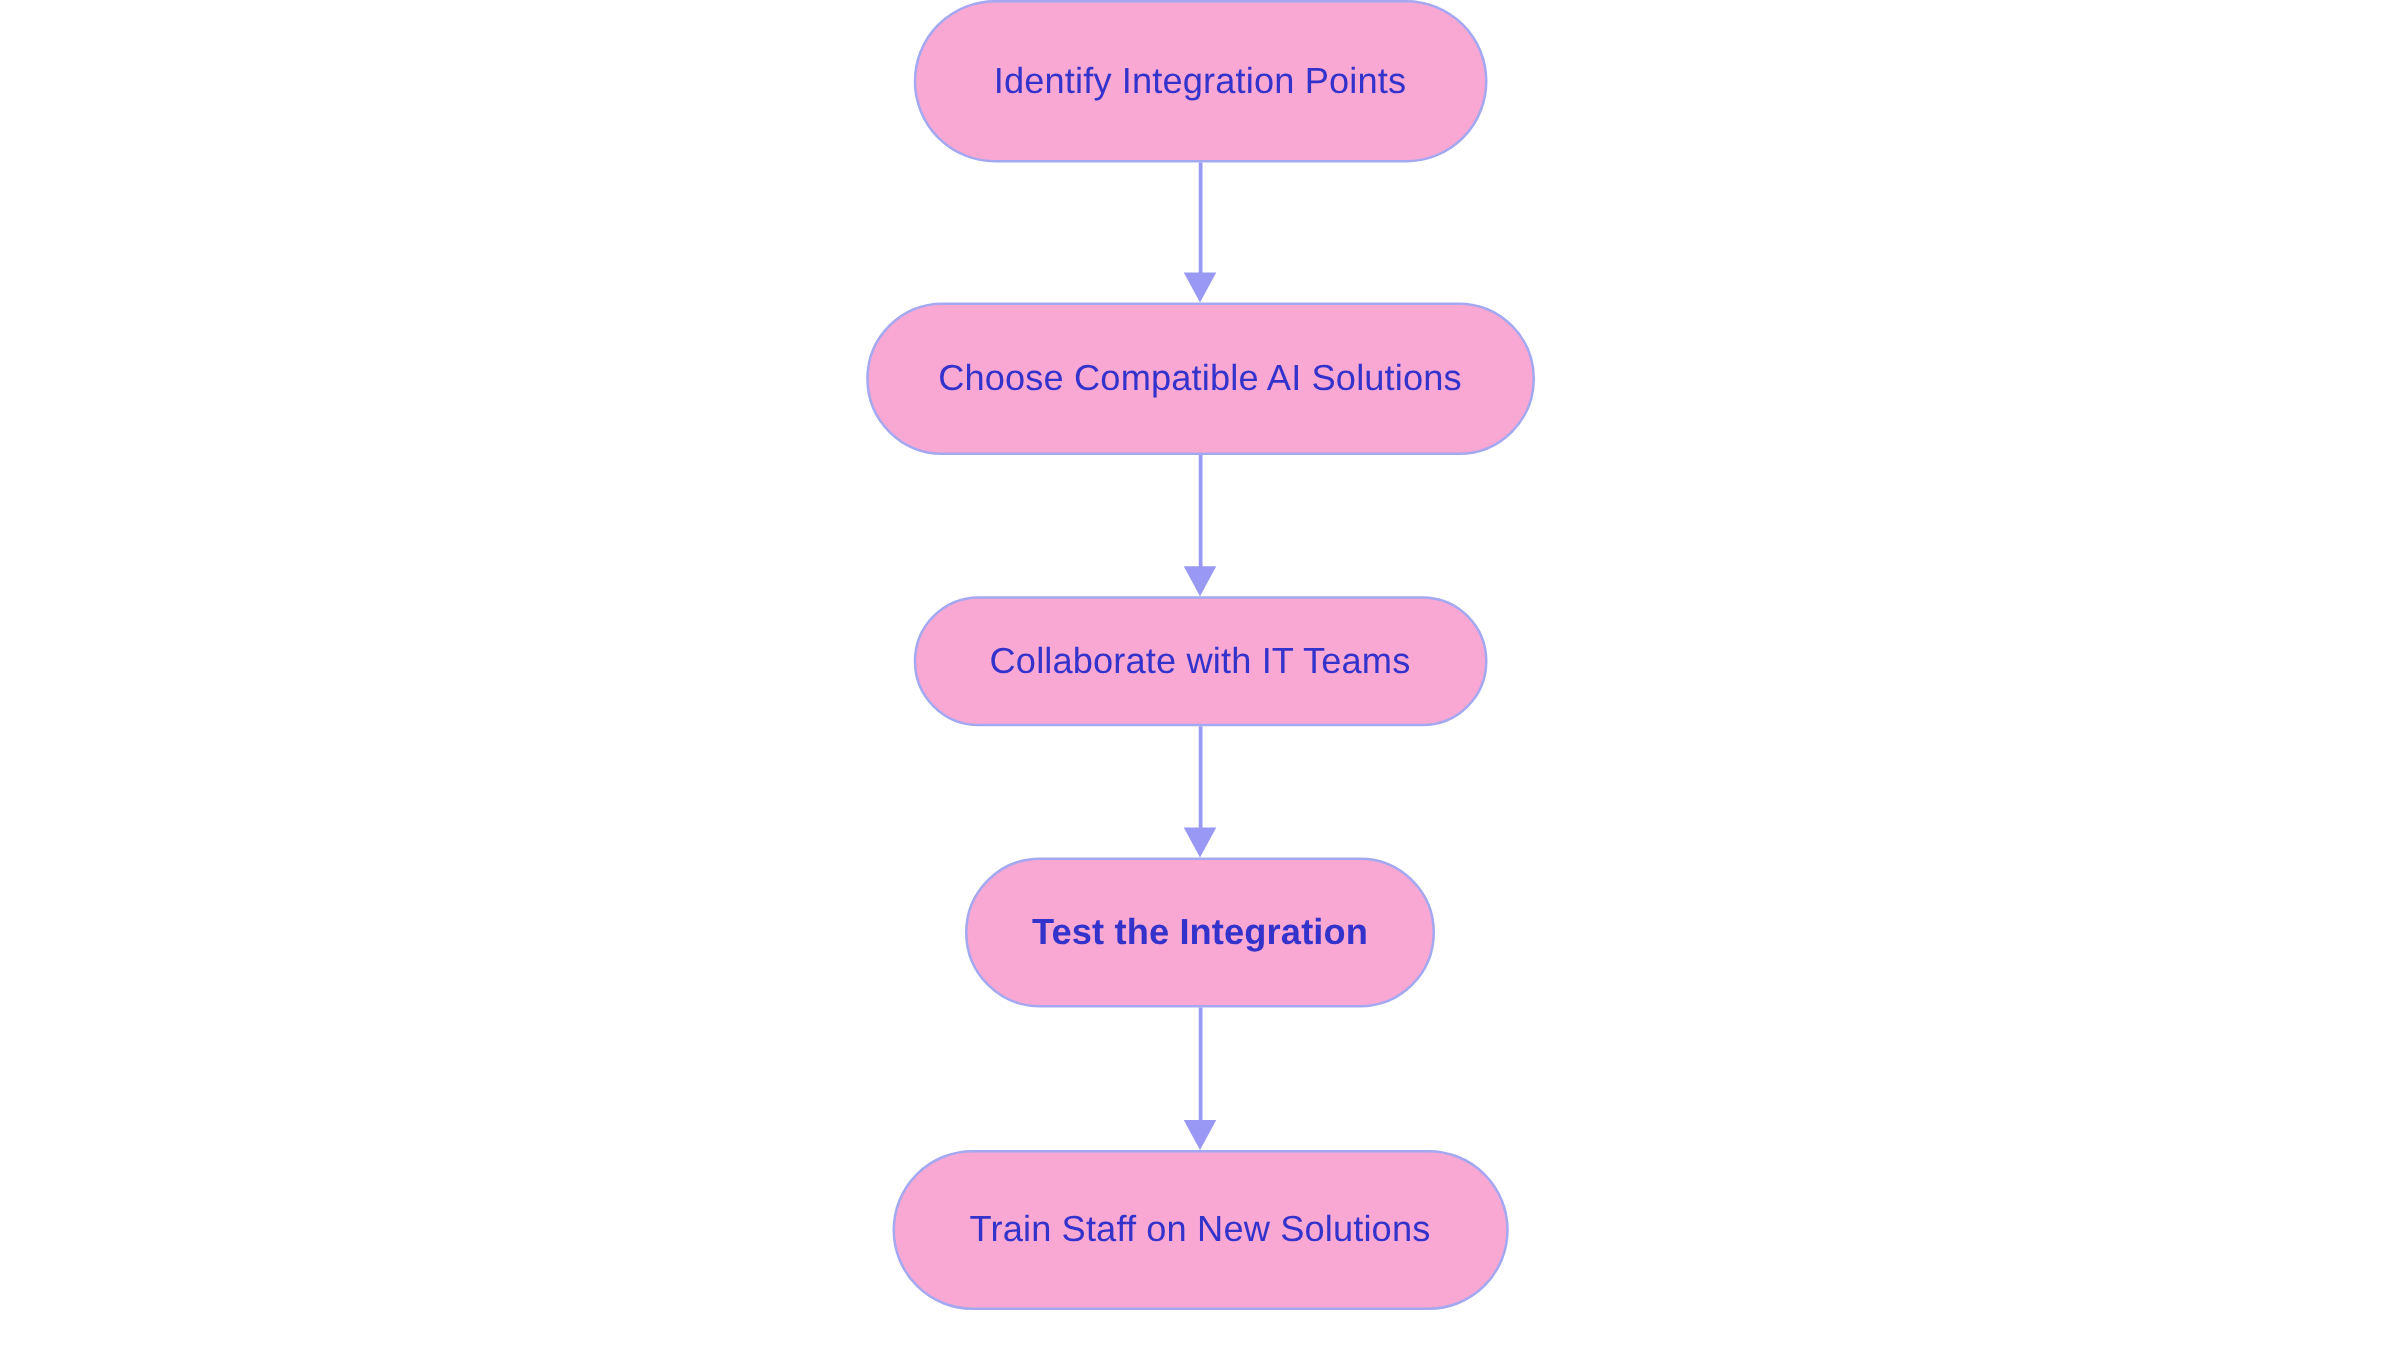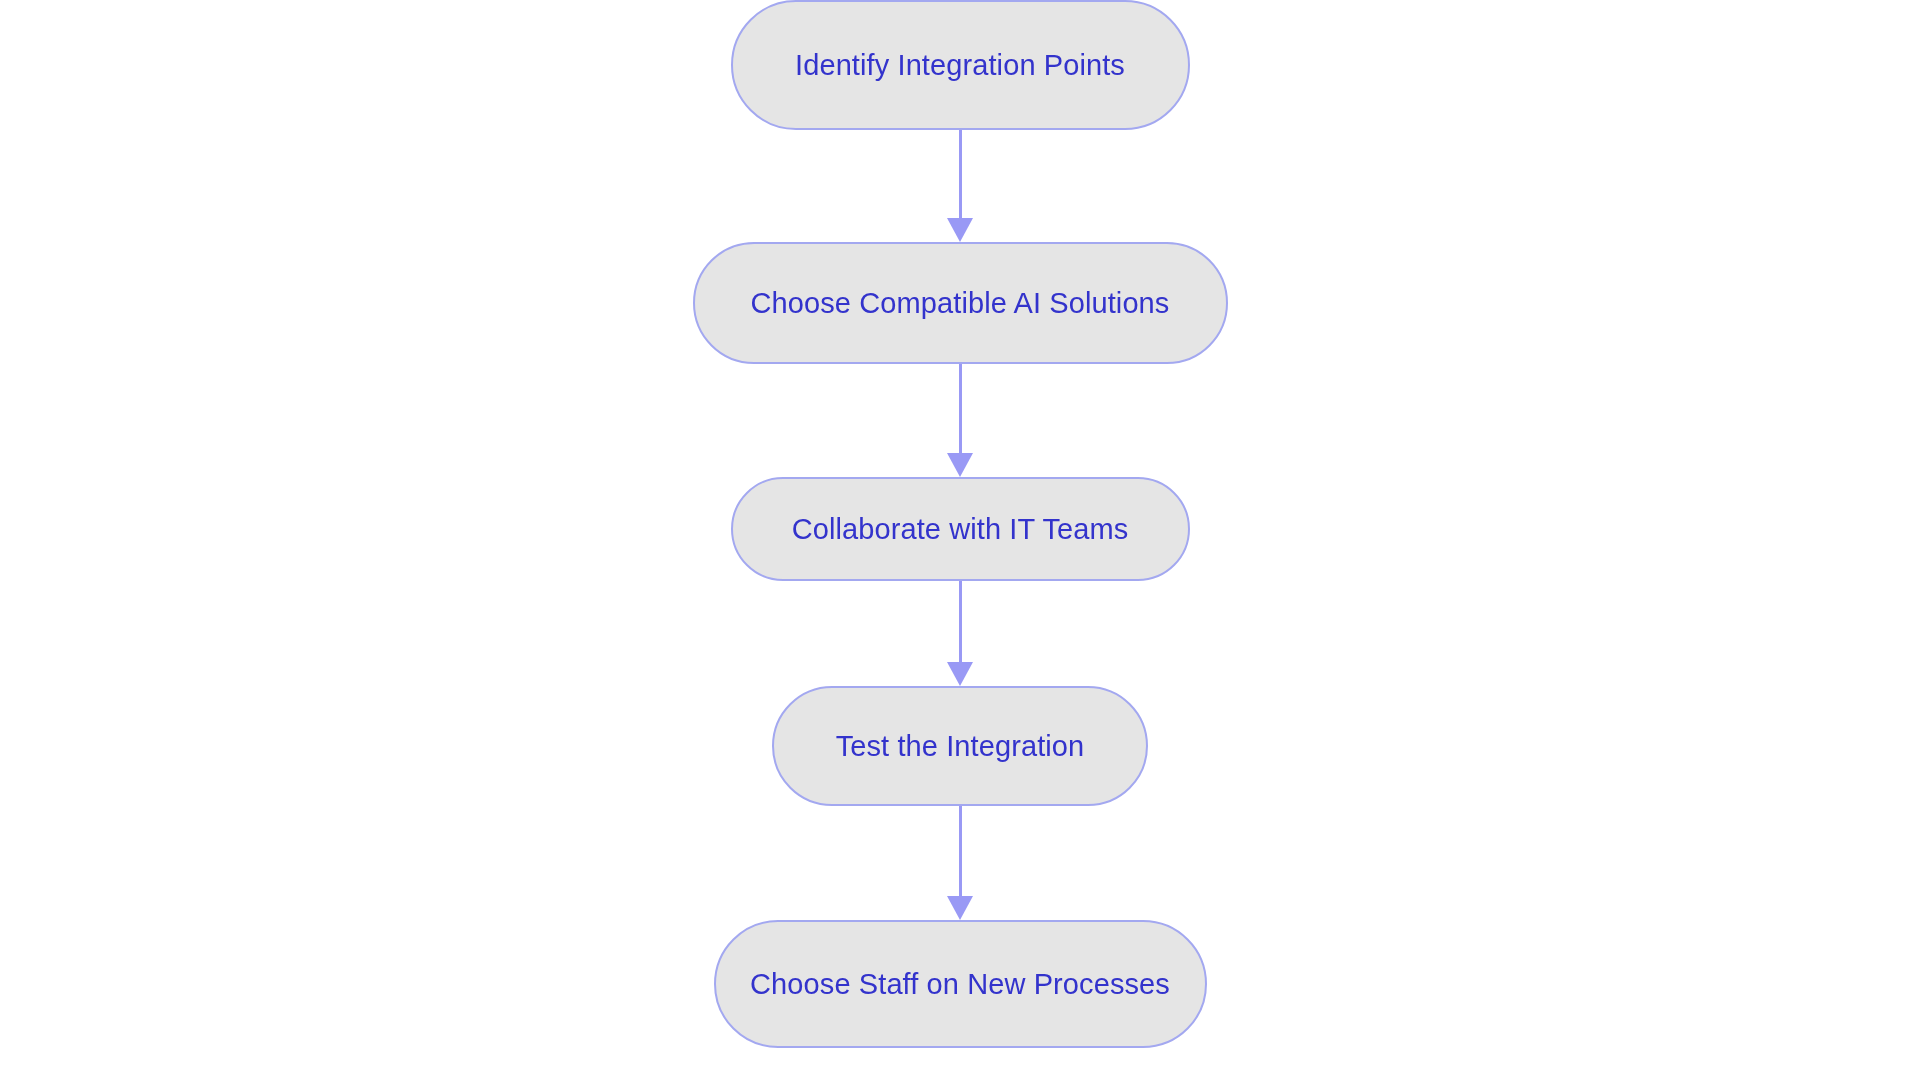--- a/index.html
+++ b/index.html
@@ -31,41 +31,41 @@
     flex-direction: column;
     align-items: center;
   }
 
   
   .flow-node {
     box-sizing: border-box;
     display: flex;
     align-items: center;
     justify-content: center;
-    background: #e5e5e5;
+    background: #f9a8d4;
     border: 2px solid #a3a8f0;
     border-radius: 999px;
     color: #3333cc;
     font-size: 29px;
     font-weight: 400;
     letter-spacing: 0.1px;
     white-space: nowrap;
     text-align: center;
   }
 
   .flow-node .node-label {
     display: block;
     line-height: 1;
   }
 
   
   .node-1 { width: 459px; height: 130px; }
   .node-2 { width: 535px; height: 122px; }
   .node-3 { width: 459px; height: 104px; }
-  .node-4 { width: 376px; height: 120px; }
+  .node-4 { width: 376px; height: 120px; font-weight: bold; }
   .node-5 { width: 493px; height: 128px; }
 
   
   .flow-connector {
     position: relative;
     width: 30px;
     display: flex;
     flex-direction: column;
     align-items: center;
     justify-content: flex-start;
@@ -128,17 +128,17 @@
     <div class="flow-node node-4">
       <span class="node-label">Test the Integration</span>
     </div>
 
     <div class="flow-connector conn-4">
       <div class="connector-line"></div>
       <div class="connector-arrowhead"></div>
     </div>
 
     <div class="flow-node node-5">
-      <span class="node-label">Choose Staff on New Processes</span>
+      <span class="node-label">Train Staff on New Solutions</span>
     </div>
 
   </div>
 </div>
 
 </body></html>

